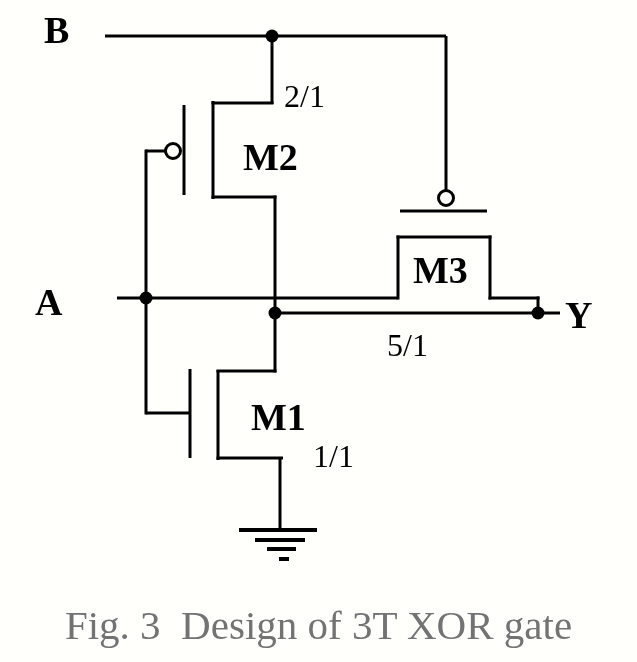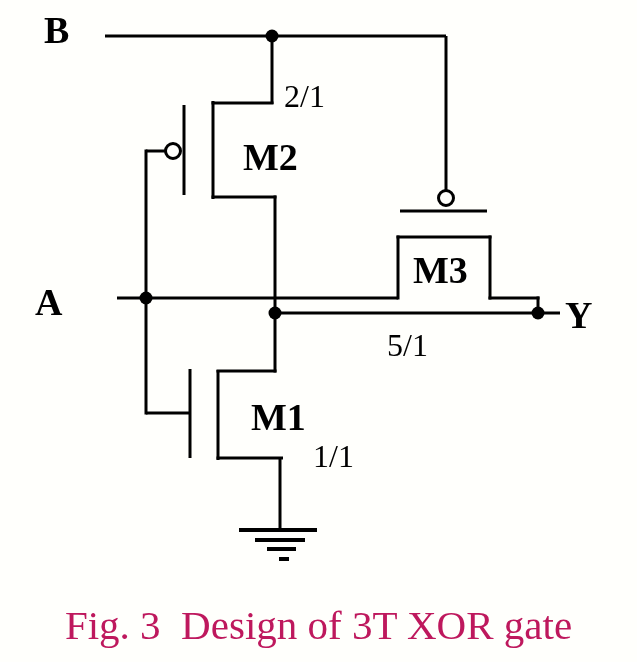--- a/index.html
+++ b/index.html
@@ -45,21 +45,21 @@
     fill: #000000;
   }
   .caption {
     position: absolute;
     left: 0;
     top: 601px;
     width: 637px;
     text-align: center;
     font-family: "Liberation Serif", serif;
     font-size: 41px;
-    color: #be185d;
+    color: #737373;
     white-space: pre;
   }
 </style>
 </head>
 <body>
 
 <div class="figure-wrap">
   <svg width="637" height="662" viewBox="0 0 637 662">
 
     <g>

